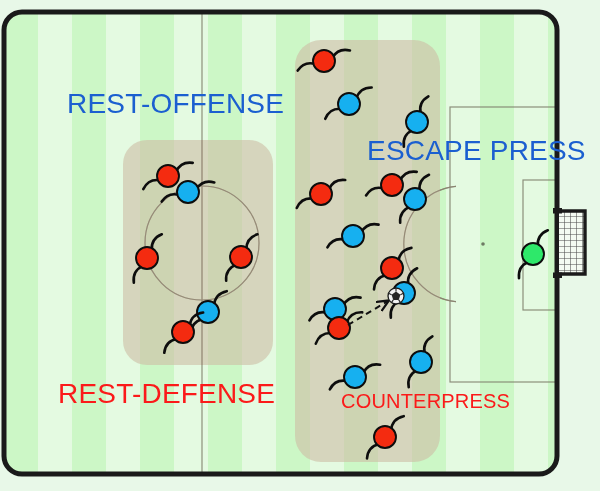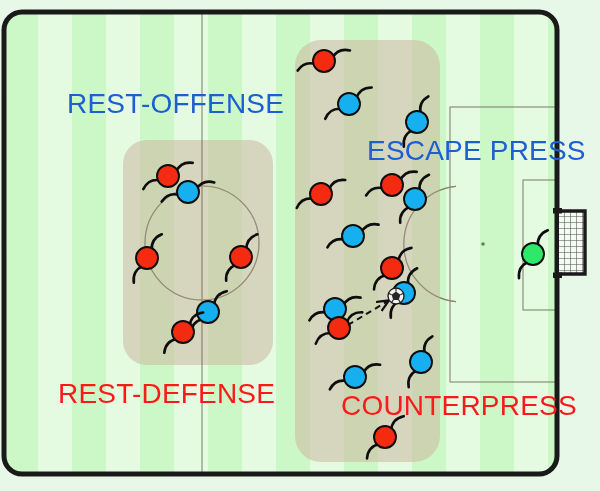--- a/index.html
+++ b/index.html
@@ -179,14 +179,14 @@
         <line x1="396" y1="291.4" x2="396" y2="288" stroke="#262626" stroke-width="1.15"></line>
         <line x1="400.4" y1="294.7" x2="404" y2="293" stroke="#262626" stroke-width="1.15"></line>
         <line x1="398.7" y1="299.9" x2="400.8" y2="303" stroke="#262626" stroke-width="1.15"></line>
         <line x1="393.3" y1="299.9" x2="391.2" y2="303" stroke="#262626" stroke-width="1.15"></line>
         <line x1="391.6" y1="294.7" x2="388" y2="293" stroke="#262626" stroke-width="1.15"></line>
       </g>
     </svg>
     <div class="lbl lbl-blue" style="left: 67px; top: 88px; font-size: 28px; color: rgb(27, 95, 208);">REST-OFFENSE</div>
     <div class="lbl lbl-red" style="left: 46px; top: 378px; font-size: 28px; color: rgb(251, 26, 26);">REST-DEFENSE</div>
     <div class="lbl lbl-blue" style="left: 331px; top: 135px; font-size: 28px; color: rgb(27, 95, 208); margin-left: 36px;">ESCAPE PRESS</div>
-    <div class="lbl lbl-red" style="left: 329px; top: 390px; font-size: 28px; color: rgb(251, 26, 26);">COUNTERPRESS</div>
+    <div class="lbl lbl-red" style="left: 329px; top: 390px; font-size: 20px; color: rgb(251, 26, 26);">COUNTERPRESS</div>
   </div>
 
 </body></html>

